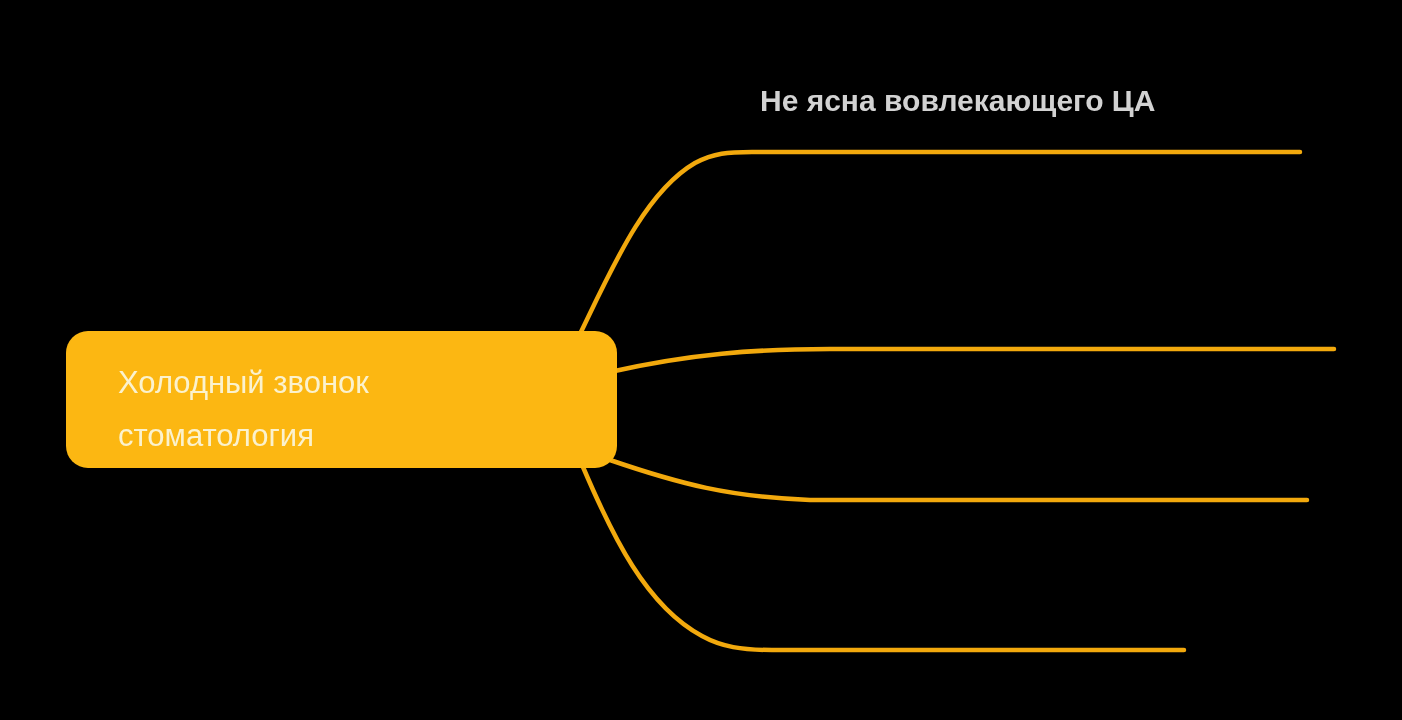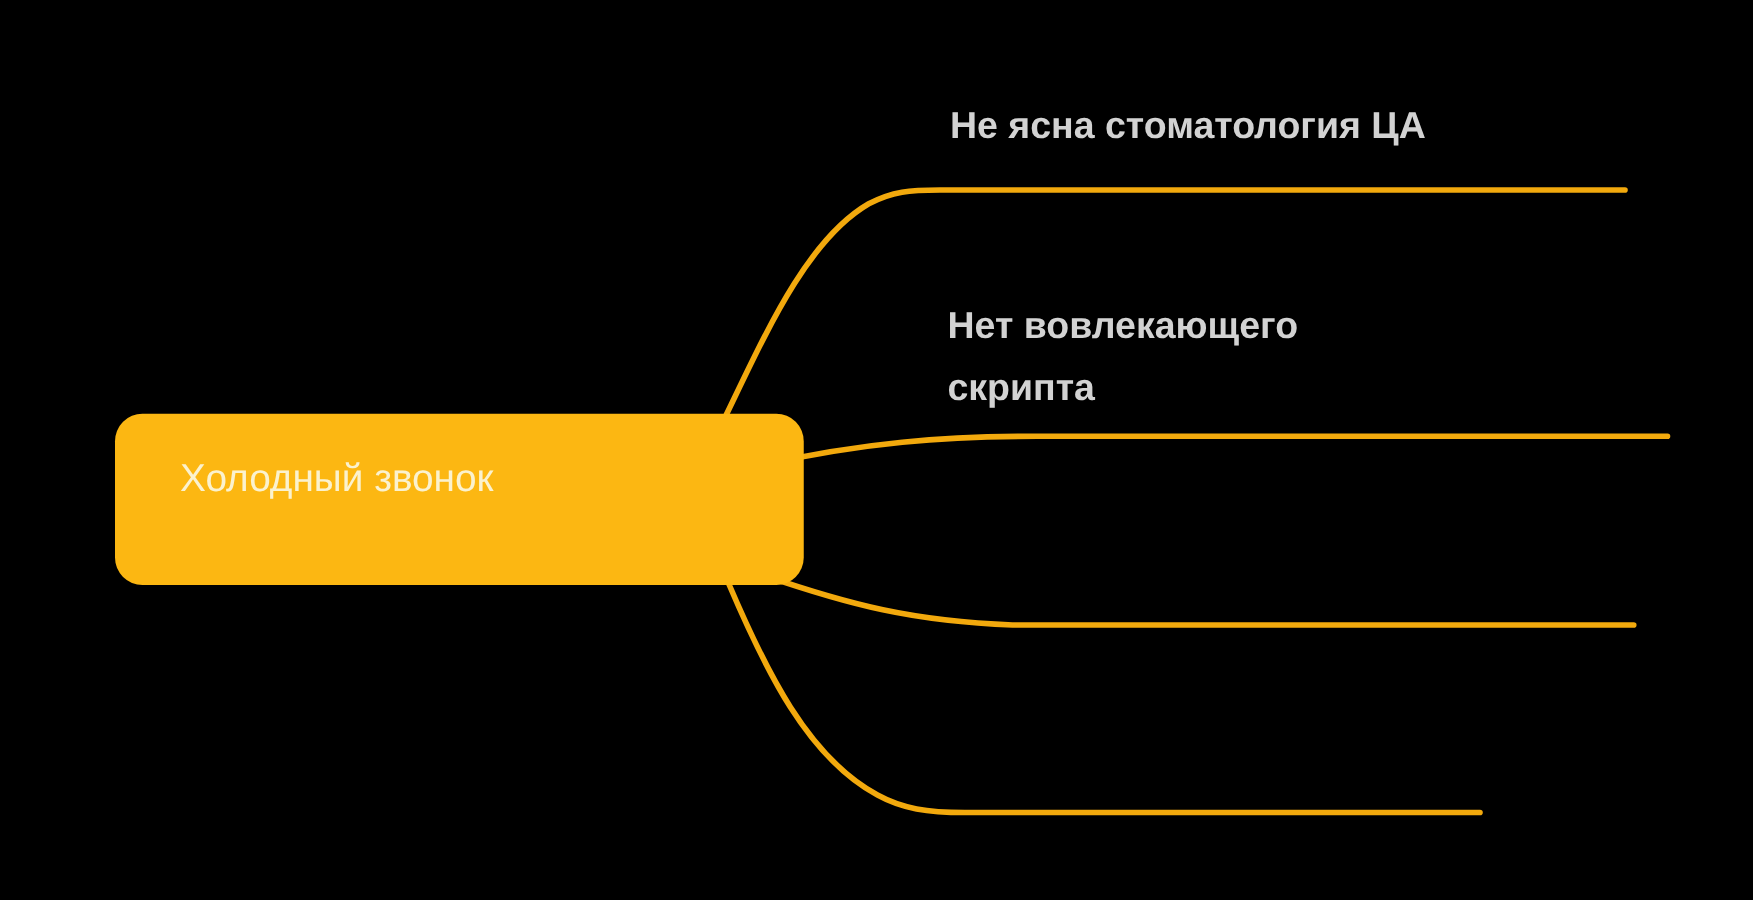--- a/index.html
+++ b/index.html
@@ -35,21 +35,20 @@
   }
   .root-node {
     position: absolute;
     left: 66px;
     top: 331px;
     width: 551px;
     height: 137px;
     background: var(--node-fill);
     border-radius: 22px;
     cursor: pointer;
-    margin-left: 26px;
   }
   .root-label {
     position: absolute;
     left: 52px;
     top: 25px;
     font-size: 31px;
     line-height: 53px;
     font-weight: 400;
     color: var(--node-text);
   }
@@ -76,27 +75,24 @@
   <svg class="connectors" viewBox="0 0 1402 720" xmlns="http://www.w3.org/2000/svg" aria-hidden="true">
     <path d="M 580 334 C 612 268, 645 192, 695 163 C 714 153, 728 152, 752 152 L 1300 152"></path>
     <path d="M 610 372 C 690 354, 755 349, 830 349 L 1334 349"></path>
     <path d="M 610 460 C 680 484, 730 497, 810 500 L 1307 500"></path>
     <path d="M 583 467 C 612 535, 646 606, 702 636 C 722 647, 742 650, 772 650 L 1184 650"></path>
   </svg>
 
   <div class="root-node">
     <div class="root-label">
       <span>Холодный звонок</span>
+      <span>стоматология</span>
     </div>
   </div>
 
   <div class="branch b1">
-    <span>Не ясна стоматология ЦА</span>
+    <span>Не ясна вовлекающего ЦА</span>
   </div>
 
-  <div class="branch b2">
-    <span>Нет вовлекающего</span>
-    <span>скрипта</span>
-  </div>
 
 
 
 </div>
 
 </body></html>

